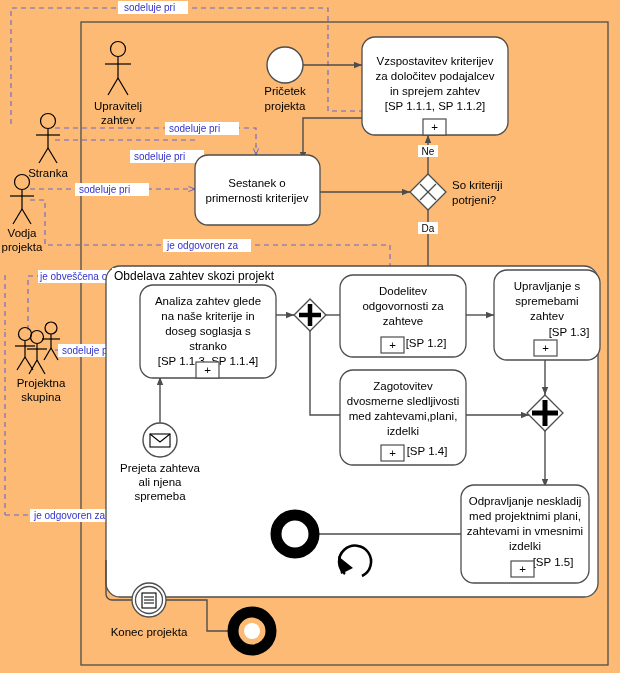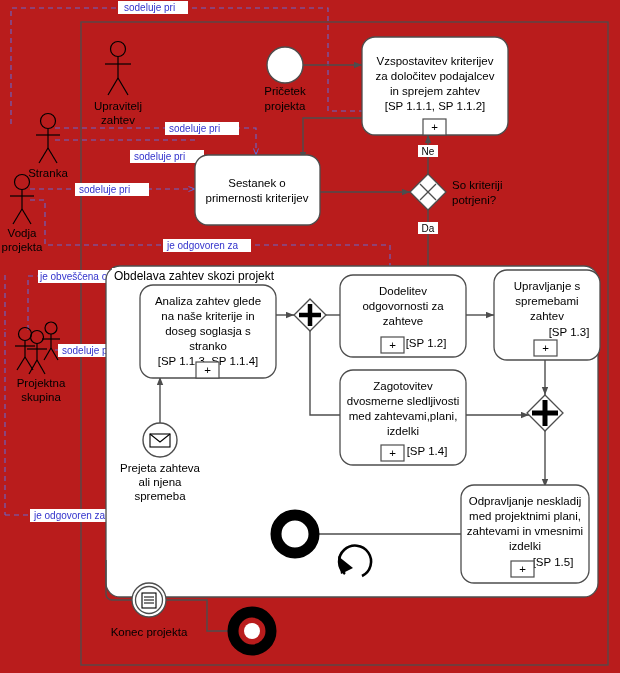--- a/index.html
+++ b/index.html
@@ -7,21 +7,21 @@
     padding: 0;
     background: #ffffff;
   }
   body {
     font-family: "Liberation Sans", sans-serif;
   }
   #canvas {
     position: relative;
     width: 620px;
     height: 673px;
-    background: #b91c1c;
+    background: #fdba74;
     overflow: hidden;
   }
   #canvas svg {
     position: absolute;
     top: 0;
     left: 0;
   }
   .lbl-assoc {
     fill: #3333cc;
     font-family: "Liberation Sans", sans-serif;

